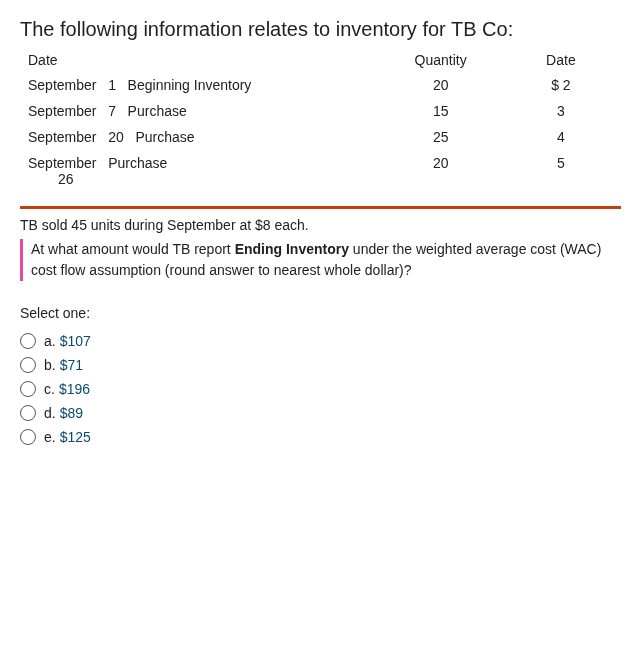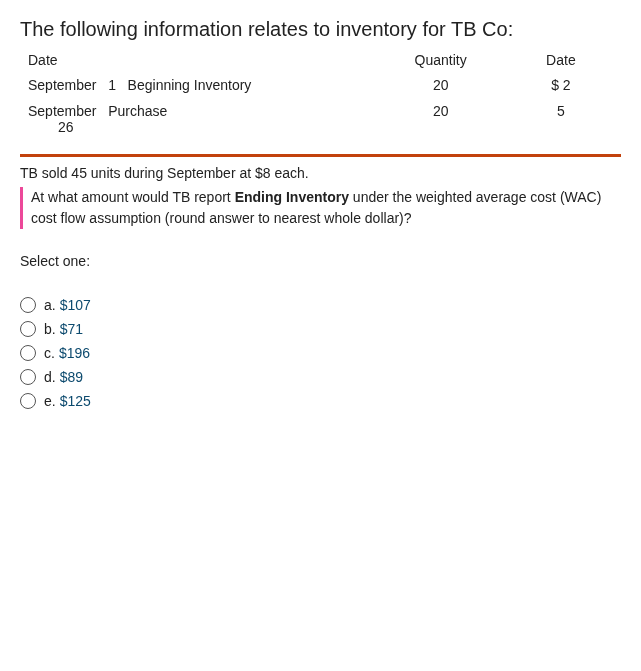--- a/index.html
+++ b/index.html
@@ -73,21 +73,21 @@
     .question-text {
       font-size: 14px;
       line-height: 1.5;
       margin-bottom: 24px;
       border-left: 3px solid #ec4899;
       padding-left: 8px;
     }
 
     .select-label {
       font-size: 14px;
-      margin-bottom: 28px;
+      margin-bottom: 12px;
     }
 
     .options-list {
       list-style: none;
       padding: 0;
     }
 
     .options-list li {
       display: flex;
       align-items: center;
@@ -129,20 +129,30 @@
       <th class="col-price">Date</th>
     </tr>
   </thead>
   <tbody id="inventory-tbody">
   <tr>
       <td class="col-date">September &nbsp; 1 &nbsp; Beginning Inventory</td>
       <td class="col-quantity">20</td>
       <td class="col-price">$ 2</td>
     </tr>
       <tr>
+      <td class="col-date">September &nbsp; 7 &nbsp; Purchase</td>
+      <td class="col-quantity">15</td>
+      <td class="col-price">3</td>
+    </tr>
+      <tr>
+      <td class="col-date">September &nbsp; 20 &nbsp; Purchase</td>
+      <td class="col-quantity">25</td>
+      <td class="col-price">4</td>
+    </tr>
+      <tr>
       <td class="col-date">September &nbsp; Purchase<br><span style="padding-left:30px">26</span></td>
       <td class="col-quantity">20</td>
       <td class="col-price">5</td>
     </tr>
     </tbody>
 </table>
 
 <p class="sold-text">TB sold 45 units during September at $8 each.</p>
 
 <div class="question-text">

